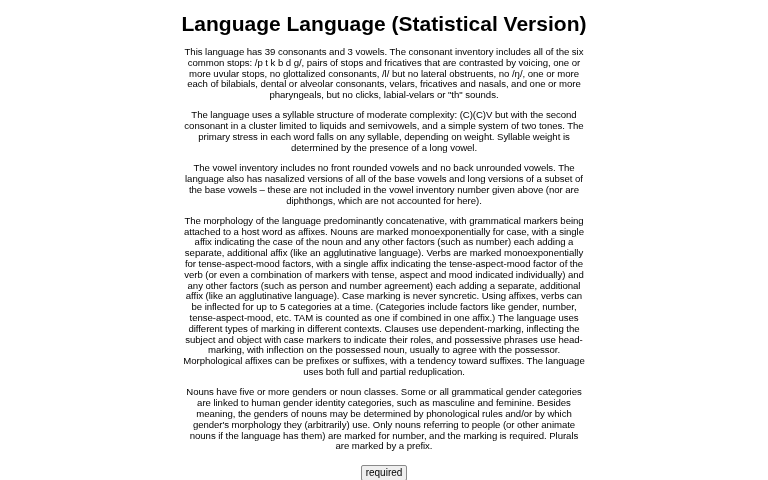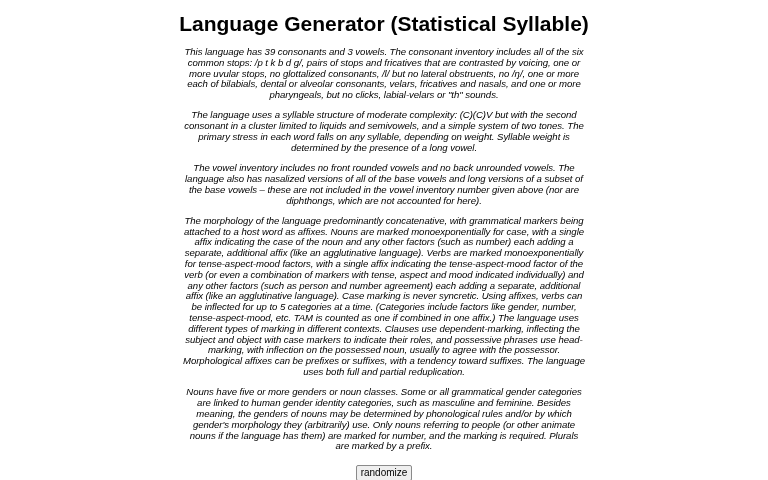--- a/index.html
+++ b/index.html
@@ -15,21 +15,20 @@
     h1 {
       font-family: "Liberation Sans", sans-serif;
       font-size: 21px;
       font-weight: bold;
       margin: 12px 0 11px 0;
       line-height: 24px;
     }
     .content {
       width: 404px;
       margin: 8px auto;
-      font-style: italic;
     }
     p {
       font-size: 9.6px;
       line-height: 10.8px;
       margin: 0 0 9.5px 0;
       letter-spacing: -0.05px;
     }
     .btn-wrap { margin-top: 2px; }
     button {
       font-family: "Liberation Sans", sans-serif;
@@ -40,24 +39,24 @@
       background: #efefef;
       color: #000;
       height: 16px;
       line-height: 12px;
     }
   </style>
 </head>
 <body>
 
 <div class="page">
-  <h1>Language Generator (Statistical Syllable)</h1>
+  <h1>Language Language (Statistical Version)</h1>
   <div class="content">
     <p>This language has 39 consonants and 3 vowels. The consonant inventory includes all of the six common stops: /p t k b d g/, pairs of stops and fricatives that are contrasted by voicing, one or more uvular stops, no glottalized consonants, /l/ but no lateral obstruents, no /ŋ/, one or more each of bilabials, dental or alveolar consonants, velars, fricatives and nasals, and one or more pharyngeals, but no clicks, labial-velars or "th" sounds.</p>
     <p>The language uses a syllable structure of moderate complexity: (C)(C)V but with the second consonant in a cluster limited to liquids and semivowels, and a simple system of two tones. The primary stress in each word falls on any syllable, depending on weight. Syllable weight is determined by the presence of a long vowel.</p>
     <p>The vowel inventory includes no front rounded vowels and no back unrounded vowels. The language also has nasalized versions of all of the base vowels and long versions of a subset of the base vowels – these are not included in the vowel inventory number given above (nor are diphthongs, which are not accounted for here).</p>
     <p>The morphology of the language predominantly concatenative, with grammatical markers being attached to a host word as affixes. Nouns are marked monoexponentially for case, with a single affix indicating the case of the noun and any other factors (such as number) each adding a separate, additional affix (like an agglutinative language). Verbs are marked monoexponentially for tense-aspect-mood factors, with a single affix indicating the tense-aspect-mood factor of the verb (or even a combination of markers with tense, aspect and mood indicated individually) and any other factors (such as person and number agreement) each adding a separate, additional affix (like an agglutinative language). Case marking is never syncretic. Using affixes, verbs can be inflected for up to 5 categories at a time. (Categories include factors like gender, number, tense-aspect-mood, etc. TAM is counted as one if combined in one affix.) The language uses different types of marking in different contexts. Clauses use dependent-marking, inflecting the subject and object with case markers to indicate their roles, and possessive phrases use head-marking, with inflection on the possessed noun, usually to agree with the possessor. Morphological affixes can be prefixes or suffixes, with a tendency toward suffixes. The language uses both full and partial reduplication.</p>
     <p>Nouns have five or more genders or noun classes. Some or all grammatical gender categories are linked to human gender identity categories, such as masculine and feminine. Besides meaning, the genders of nouns may be determined by phonological rules and/or by which gender's morphology they (arbitrarily) use. Only nouns referring to people (or other animate nouns if the language has them) are marked for number, and the marking is required. Plurals are marked by a prefix.</p>
   </div>
   <div class="btn-wrap">
-    <button>randomize</button>
+    <button>required</button>
   </div>
 </div>
 
 </body></html>

